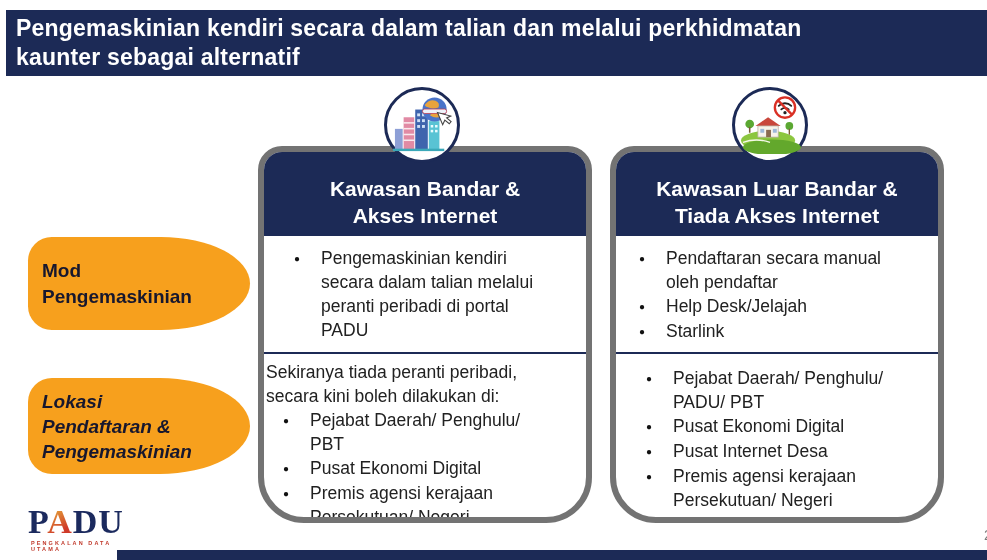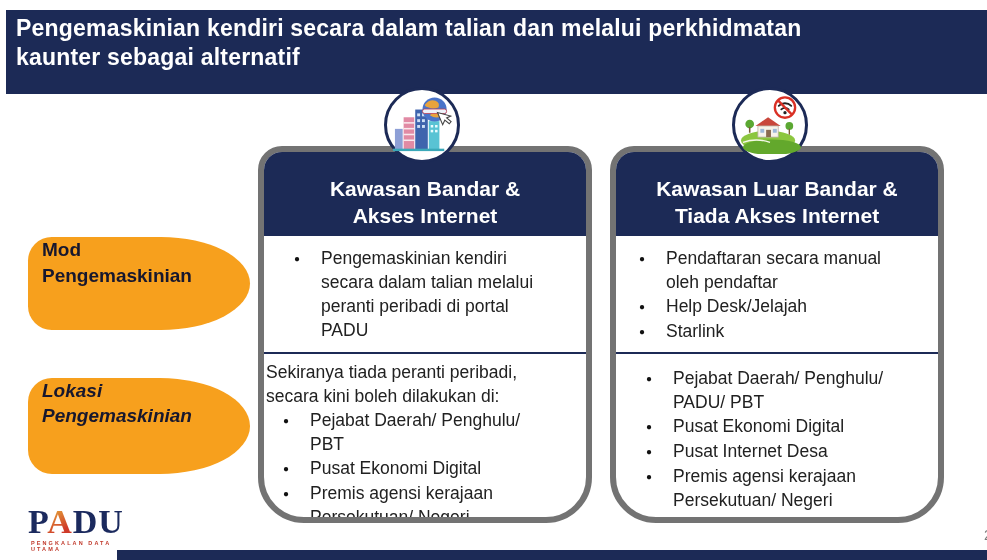--- a/index.html
+++ b/index.html
@@ -1,20 +1,20 @@
 <!DOCTYPE html>
 <html><head>
 <meta charset="utf-8">
 <style>
   html,body{margin:0;padding:0;background:#fff;}
   #slide{position:relative;width:987px;height:560px;background:#fff;overflow:hidden;
          font-family:"Liberation Sans",sans-serif;color:#212121;}
 
   
-  .banner{position:absolute;left:6px;top:10px;width:981px;height:84px;background:#1C2A56;
+  .banner{position:absolute;left:6px;top:10px;width:981px;height:66px;background:#1C2A56;
           padding:4px 10px 5px 10px;box-sizing:border-box;}
   .banner .tl{color:#fff;font-weight:bold;font-size:23px;line-height:29px;letter-spacing:.2px;}
 
   
   .box{position:absolute;top:146px;width:334px;height:377px;background:#fff;
        border:6px solid #737373;border-radius:24px 24px 46px 46px;box-sizing:border-box;overflow:hidden;}
   .box.left{left:258px;} .box.right{left:610px;}
   .box-header{height:84px;background:#1C2A56;display:flex;flex-direction:column;justify-content:flex-end;
               align-items:center;padding-bottom:7px;box-sizing:border-box;}
   .box-header .hl{color:#fff;font-weight:bold;font-size:21px;line-height:27px;text-align:center;}
@@ -31,21 +31,21 @@
   .btxt{flex:1;}
   .bold{font-weight:normal;} .italic{text-align:right;}
 
   
   .circle{position:absolute;top:87px;width:76px;height:76px;border-radius:50%;background:#fff;
           border:3px solid #1C2A56;box-sizing:border-box;z-index:3;display:flex;align-items:center;justify-content:center;}
   .circle.c-left{left:384px;} .circle.c-right{left:732px;}
 
   
   .tag{position:absolute;left:28px;width:222px;background:#F7A01D;display:flex;flex-direction:column;
-       justify-content:flex-start;padding-left:14px;box-sizing:border-box;}
+       justify-content:center;padding-left:14px;box-sizing:border-box;}
   .tag .gl{font-weight:bold;font-size:19px;line-height:26px;color:#17172e;}
   .tag.mod{top:237px;height:93px;border-radius:24px 90px 90px 24px / 24px 47px 47px 24px;}
   .tag.lokasi{top:378px;height:96px;border-radius:24px 90px 90px 24px / 24px 48px 48px 24px;font-style:italic;}
   .tag.lokasi .gl{line-height:25px;}
 
   
   .logo{position:absolute;left:28px;top:504px;width:110px;}
   .logo .word{font-family:"Liberation Serif",serif;font-weight:bold;font-size:34px;line-height:36px;
               color:#1B2A5E;letter-spacing:1px;}
   .logo .word .a{background:linear-gradient(150deg,#e8b33c 10%,#cf3a28 70%);
@@ -116,20 +116,21 @@
     </svg>
   </div>
 
   <div class="tag mod">
     <div class="gl">Mod</div>
     <div class="gl">Pengemaskinian</div>
   </div>
 
   <div class="tag lokasi">
     <div class="gl">Lokasi</div>
+    <div class="gl">Pendaftaran &amp;</div>
     <div class="gl">Pengemaskinian</div>
   </div>
 
   <div class="box left">
     <div class="box-header">
       <div class="hl">Kawasan Bandar &amp;</div>
       <div class="hl">Akses Internet</div>
     </div>
     <div class="cell1">
         <div class="bullet-row">

